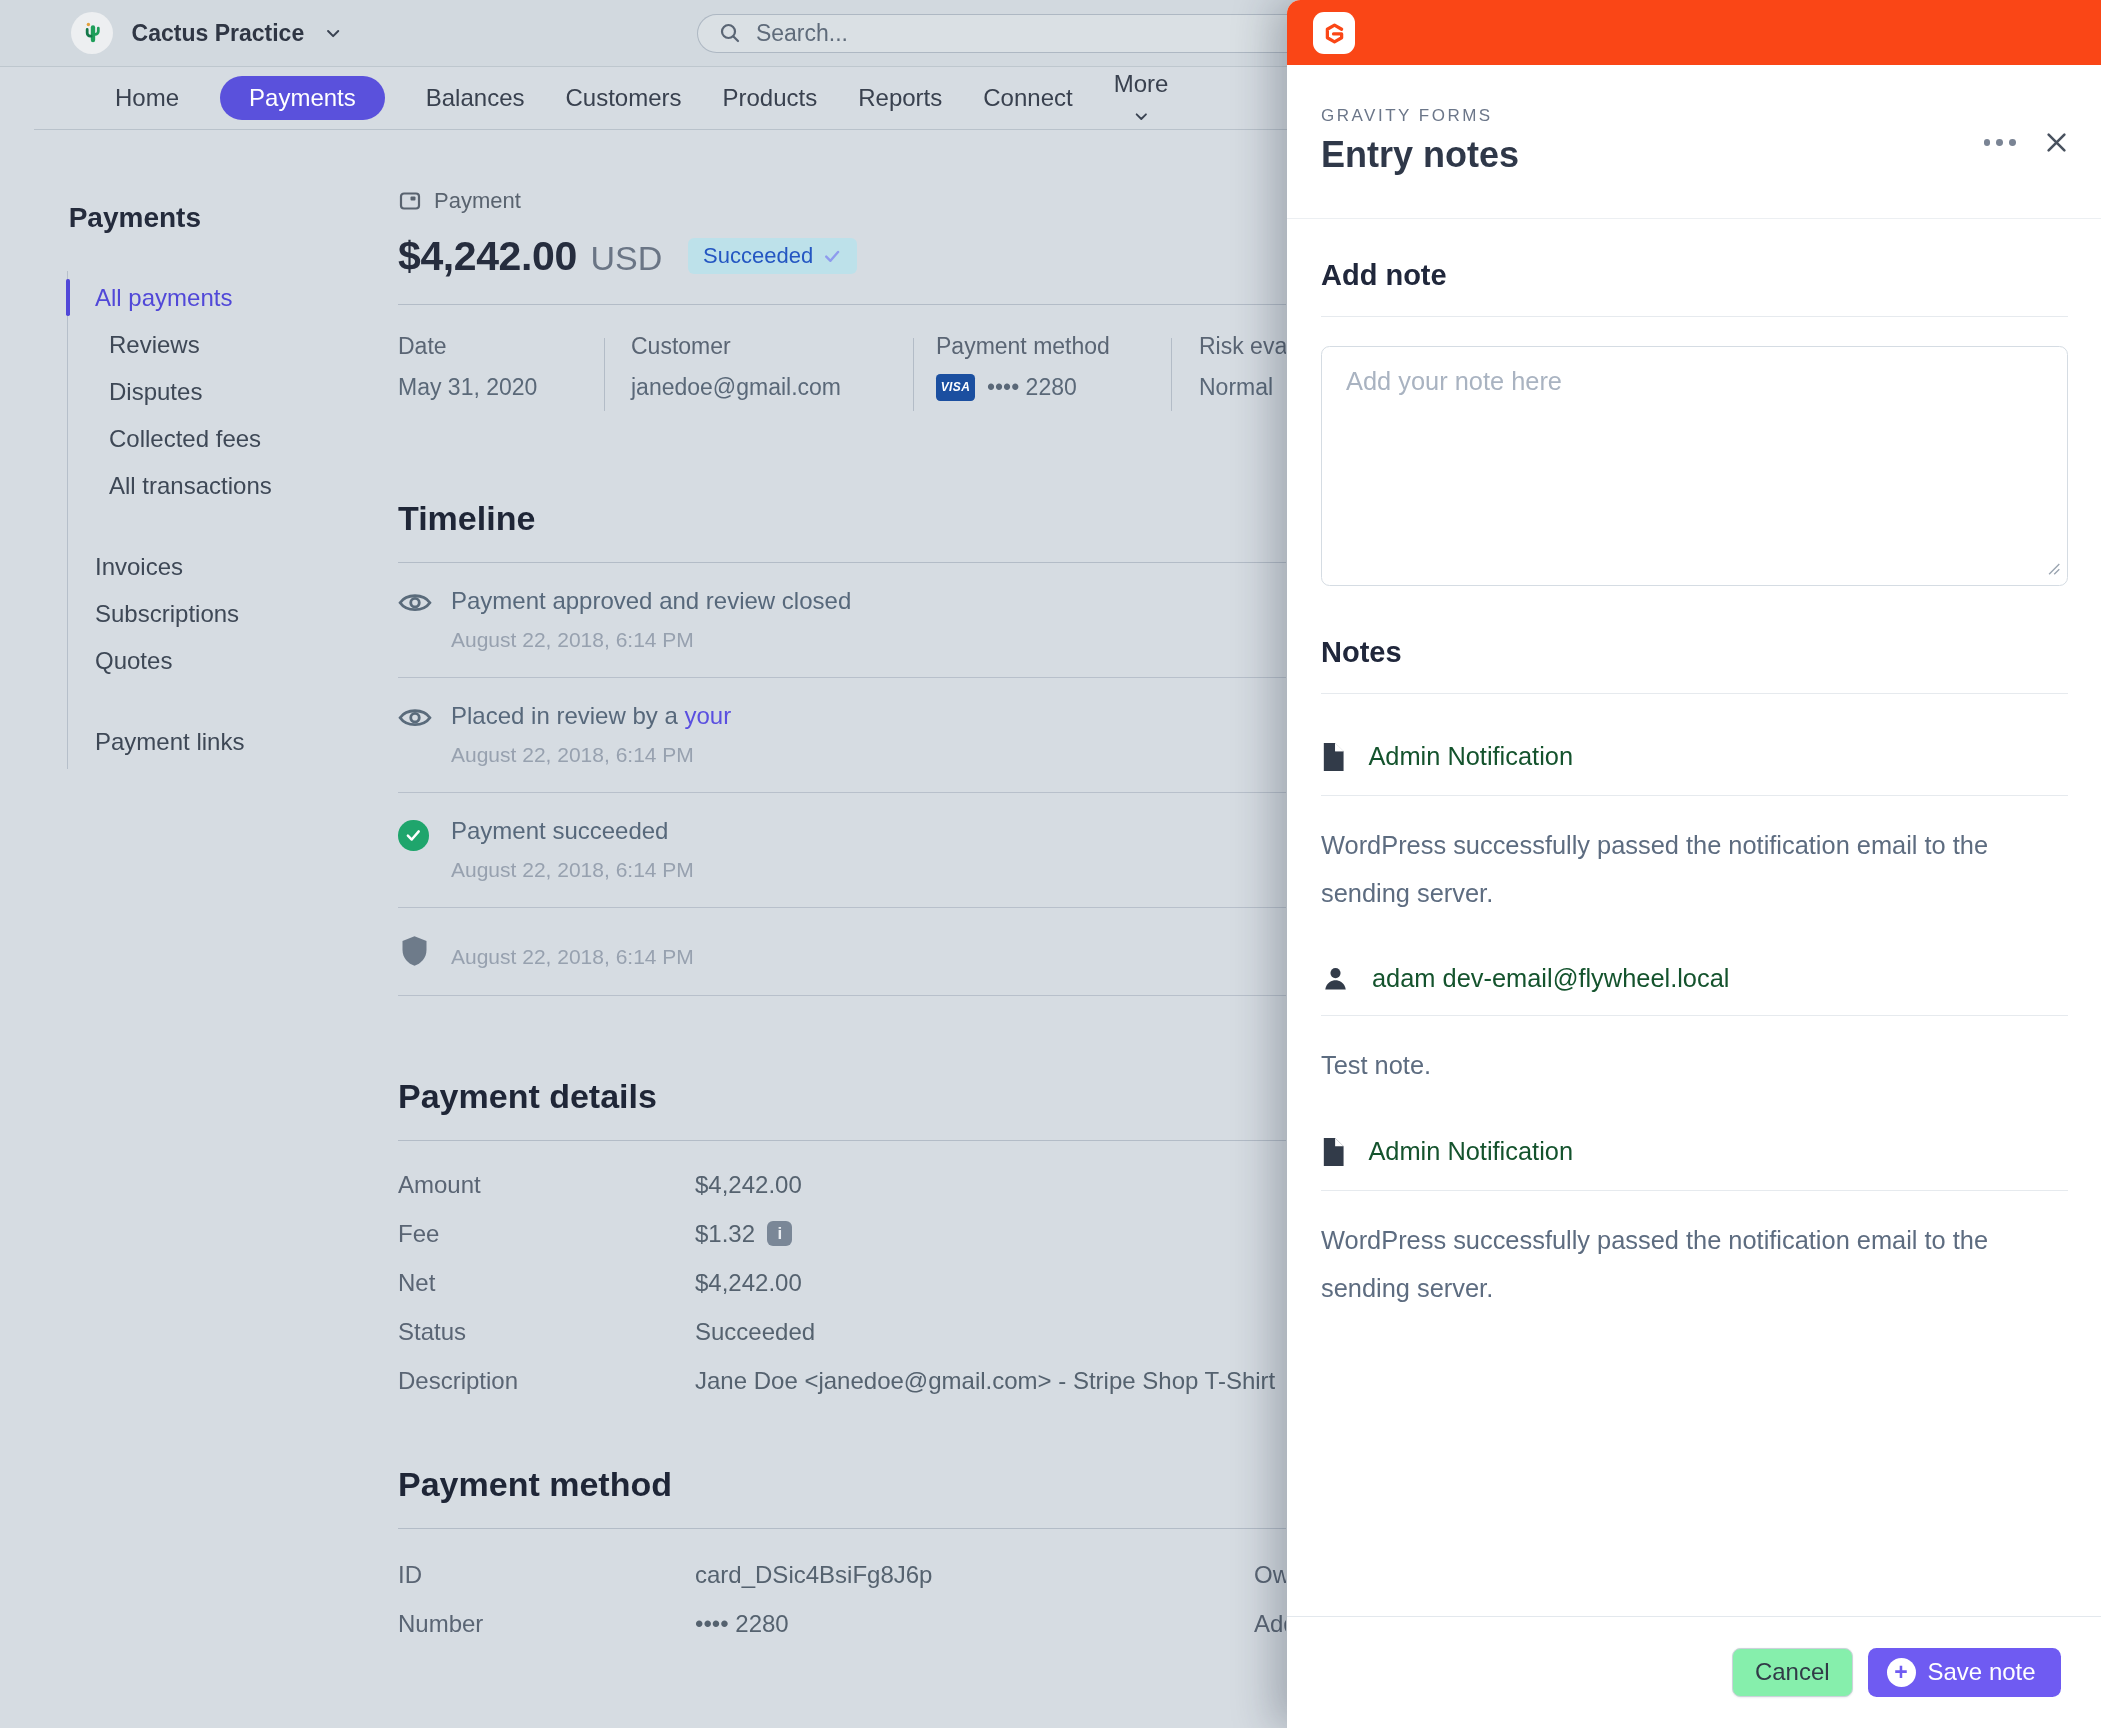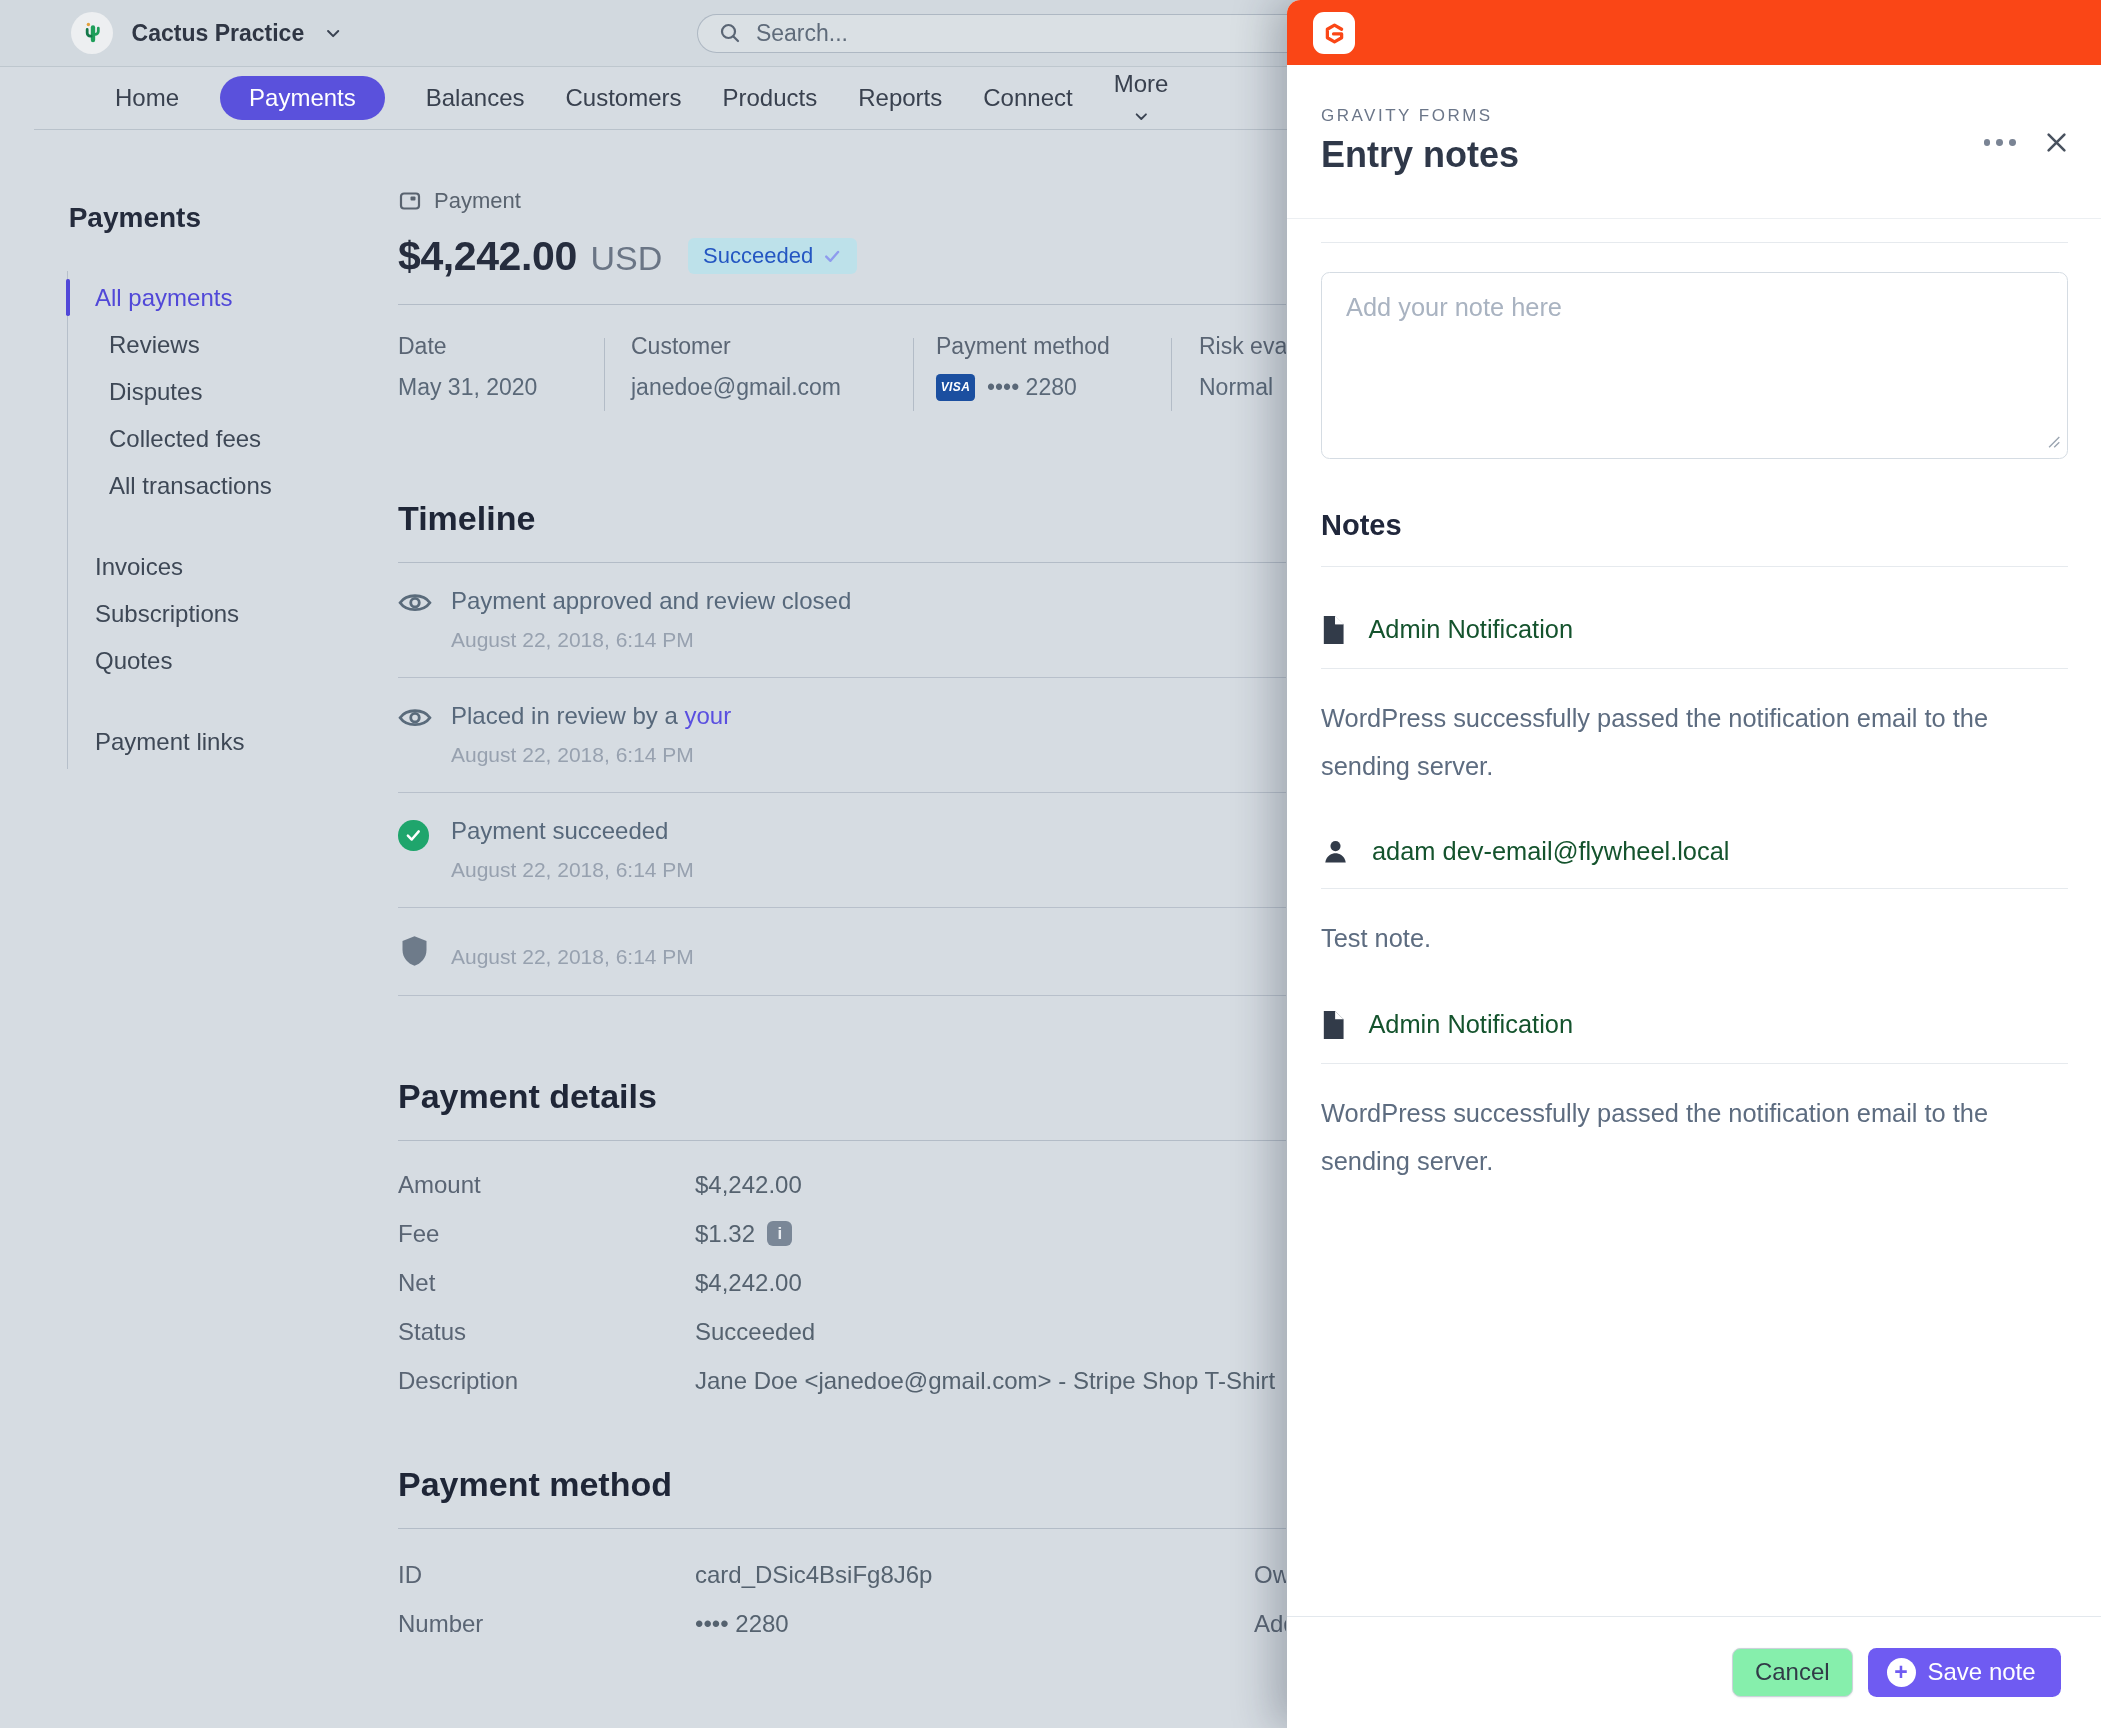--- a/index.html
+++ b/index.html
@@ -103,21 +103,21 @@
   .dots i { width:6.8px; height:6.8px; border-radius:50%; background:#7A8494; }
   .close-btn { cursor:pointer; display:flex; }
   .panel-hdiv { position:absolute; top:218px; left:0; right:0; height:0.8px; background:#ECEFF2; }
   .panel-body { position:absolute; top:218px; left:34px; right:34px; }
   .p-heading { font-size:29px; font-weight:700; color:#20273B; }
   .p-div { height:0.8px; background:#E6EAEE; }
   .add-head { margin-top:41px; }
   .add-div { margin-top:24px; }
   .note-area-wrap { position:relative; margin-top:29px; }
   textarea.note-area {
-    width:100%; height:187px; border:1.7px solid #D5DCE3; border-radius:8.5px;
+    width:100%; height:240px; border:1.7px solid #D5DCE3; border-radius:8.5px;
     padding:20.3px 24px; font-size:25.4px; color:#3A4454; resize:none; outline:none;
     font-family:"Liberation Sans", sans-serif; background:#fff;
   }
   textarea.note-area::placeholder { color:#A9B3C1; }
   .resize-handle { position:absolute; right:6.8px; bottom:10.2px; pointer-events:none; }
   .notes-head { margin-top:47px; }
   .notes-div { margin-top:24px; }
   .note-head { margin-top:47px; display:flex; align-items:center; gap:22px; }
   .note-author { font-size:25.4px; color:#14532d; }
   .note-hdiv { margin-top:22px; }
@@ -375,20 +375,21 @@
     <span class="close-btn">
       <svg width="27" height="27" viewBox="0 0 24 24" fill="none">
           <path d="M5 5 L19 19 M19 5 L5 19" stroke="#49525F" stroke-width="2.3" stroke-linecap="round"></path>
         </svg>
     </span>
   </div>
 
   <div class="panel-hdiv"></div>
 
   <div class="panel-body">
+    <div class="p-heading add-head">Add note</div>
     <div class="p-div add-div"></div>
 
     <div class="note-area-wrap">
       <textarea class="note-area" placeholder="Add your note here" style=""></textarea>
       <span class="resize-handle">
         <svg width="17" height="17" viewBox="0 0 20 20" fill="none">
             <path d="M6 18 L18 6 M12 18 L18 12" stroke="#9AA4B0" stroke-width="1.6"></path>
           </svg>
       </span>
     </div>

